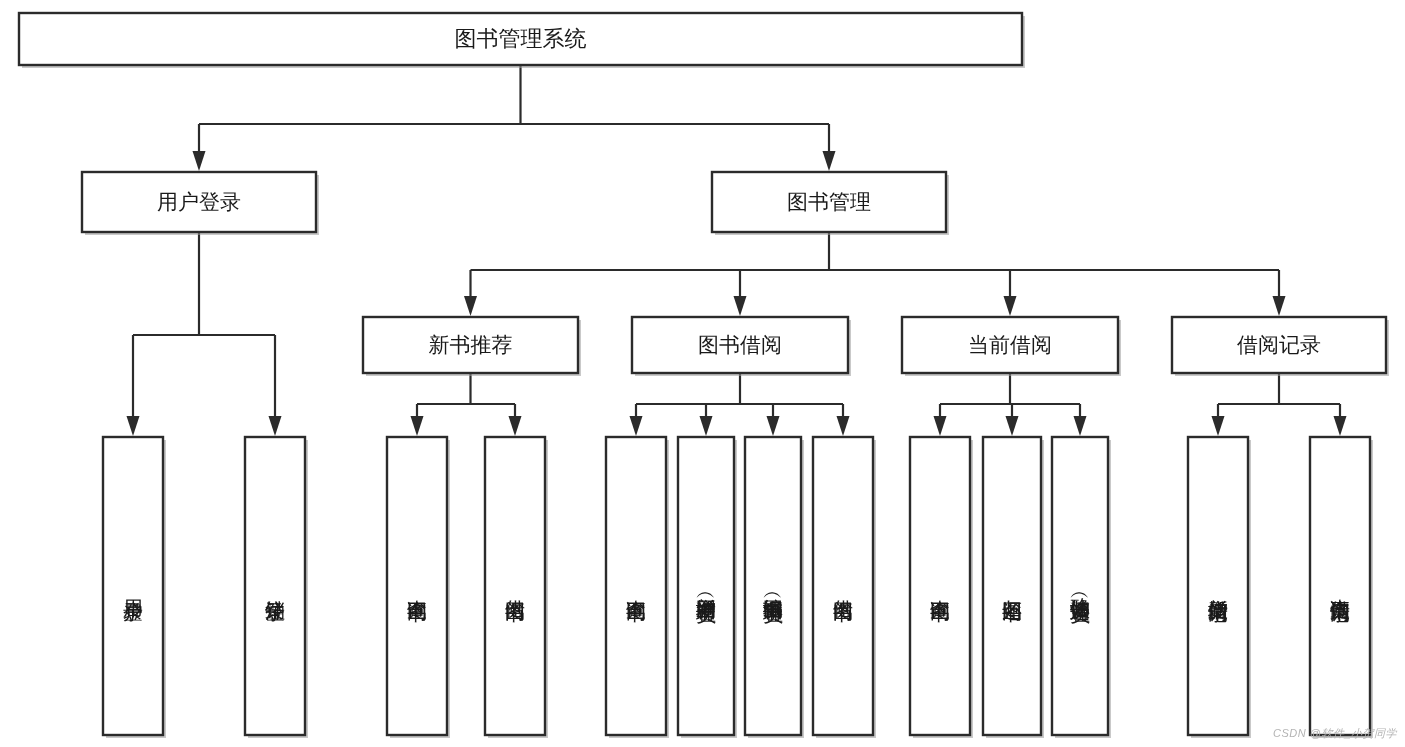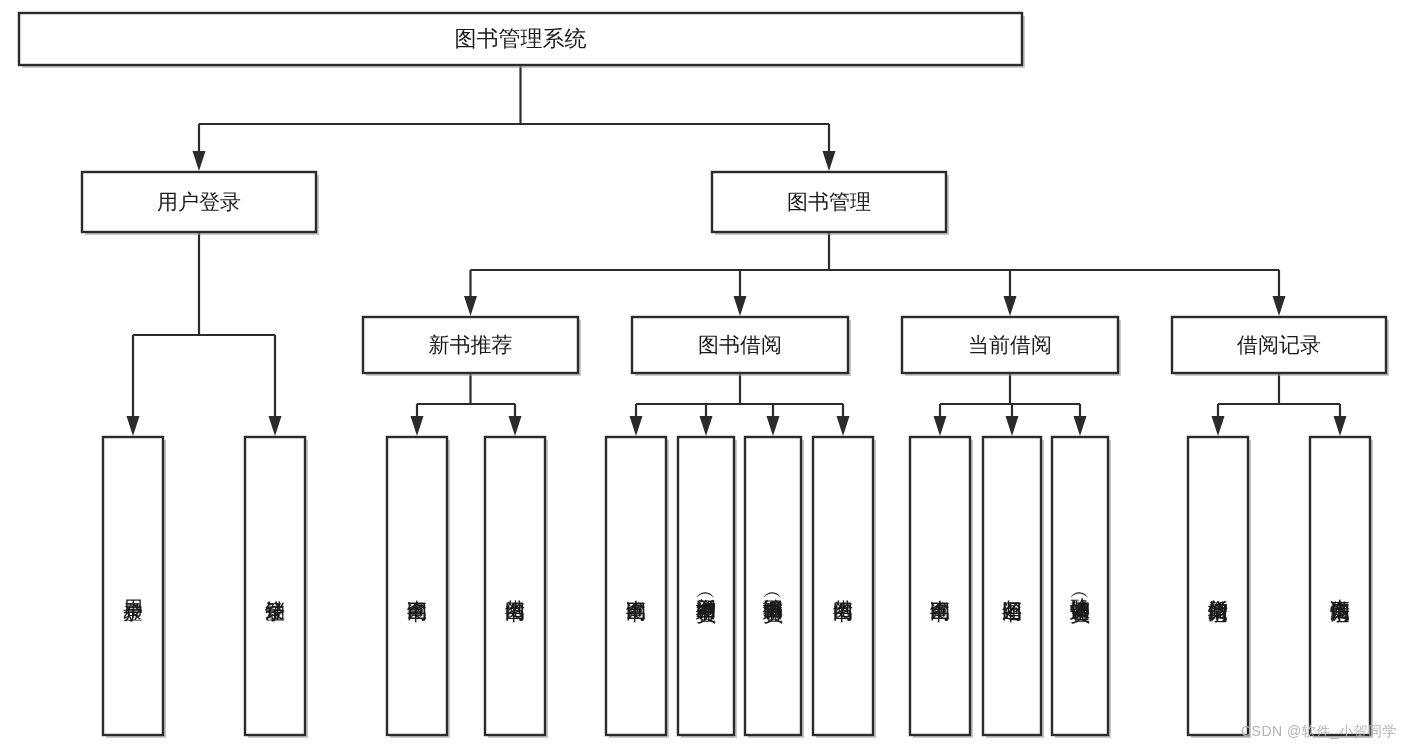--- a/index.html
+++ b/index.html
@@ -66,24 +66,25 @@
     align-items: center;
     justify-content: center;
     white-space: nowrap;
     pointer-events: none;
   }
   .watermark {
     position: absolute;
     right: 8px;
     bottom: 6px;
     font-family: "Liberation Sans", "DejaVu Sans", sans-serif;
-    font-size: 14px;
+    font-size: 11px;
     color: #b4b4b4;
     white-space: nowrap;
     letter-spacing: 0.5px;
+    font-style: italic;
   }
 </style>
 </head>
 <body>
 
 <div id="canvas">
 
   <svg id="diagram" viewBox="0 0 1405 747">
     <g id="edges-layer">
         <path d="M 520.5 65 L 520.5 124" class="edge"></path>

